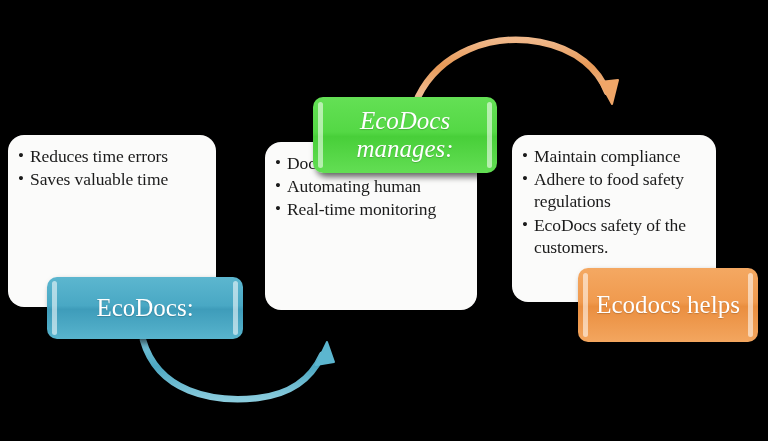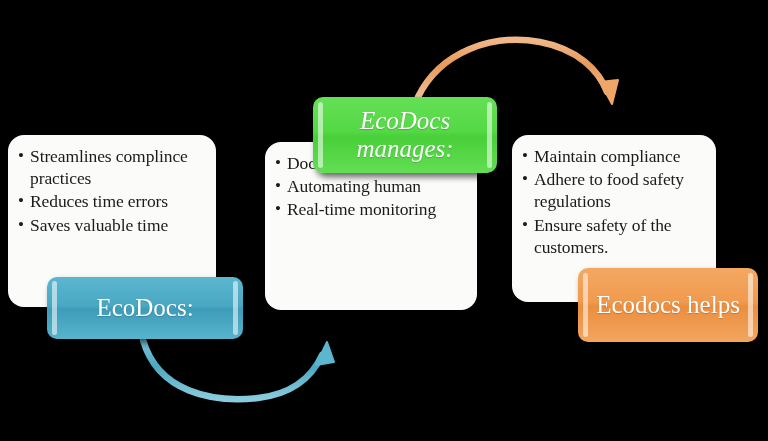--- a/index.html
+++ b/index.html
@@ -82,39 +82,38 @@
   
   .arrow-svg{position:absolute;left:0;top:0;width:768px;height:441px;pointer-events:none;}
 </style>
 </head>
 <body>
 
 <div id="stage">
 
   <div class="panel" id="panel-left">
     <ul>
-      <li>Streamlines complince practices</li>
       <li>Reduces time errors</li>
       <li>Saves valuable time</li>
     </ul>
   </div>
 
   <div class="panel" id="panel-middle">
     <ul>
       <li>Documentation</li>
       <li>Automating human</li>
       <li>Real-time monitoring</li>
     </ul>
   </div>
 
   <div class="panel" id="panel-right">
     <ul>
       <li>Maintain compliance</li>
       <li>Adhere to food safety regulations</li>
-      <li>Ensure safety of the customers.</li>
+      <li>EcoDocs safety of the customers.</li>
     </ul>
   </div>
 
   <svg class="arrow-svg" viewBox="0 0 768 441">
     <defs>
       <linearGradient id="blueStroke" x1="0" y1="0" x2="0" y2="1">
         <stop offset="0%" stop-color="#7ecbe0"></stop>
         <stop offset="45%" stop-color="#4fadc8"></stop>
         <stop offset="100%" stop-color="#8ed2e4"></stop>
       </linearGradient>

